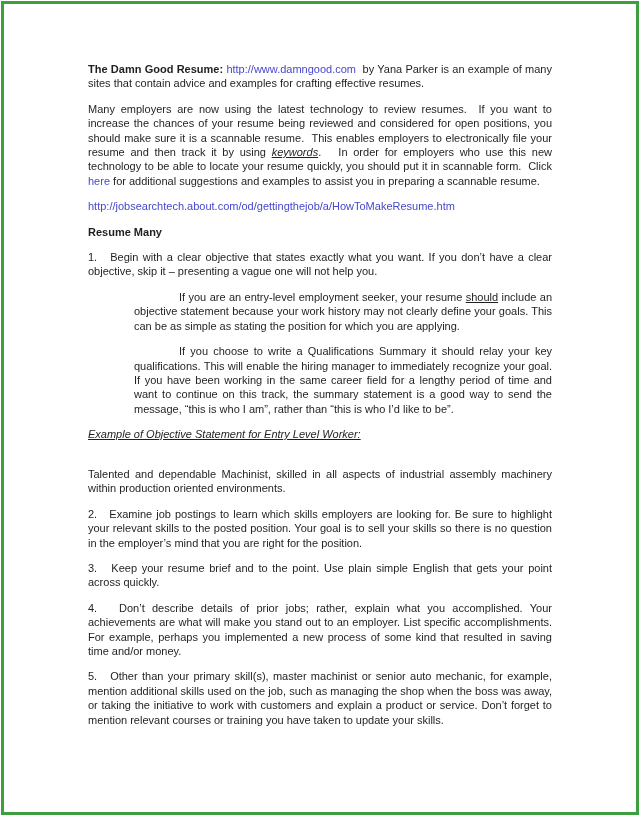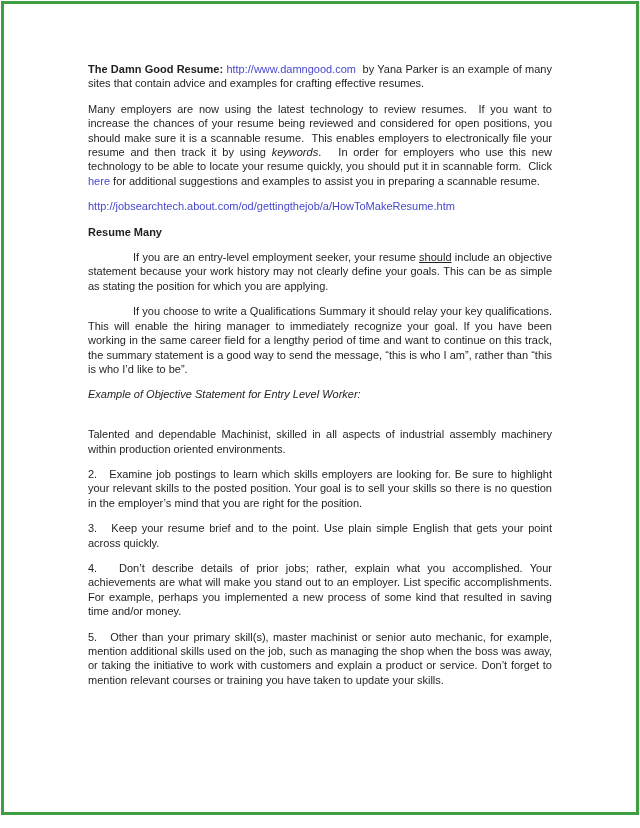--- a/index.html
+++ b/index.html
@@ -33,40 +33,41 @@
   .blk{
     margin:0 0 11px 0;
     white-space:pre-wrap;
     text-align:justify;
   }
   .blk:last-child{margin-bottom:13px;}
   .blk.heading{
     font-weight:bold;
     text-align:left;
   }
-  .blk.indent{text-indent:45px;}
+  .blk.indent{text-indent:45px;margin-left:46px;}
   .run.bold{font-weight:bold;}
-  .run.italic{font-style:italic;}
+  .run.italic{font-style:italic;text-decoration:underline;}
   .run.underline{text-decoration:underline;}
   a.run.link{
     color:var(--link-color,#4747cc);
     text-decoration:none;
     cursor:pointer;
   }
 </style>
 </head>
 <body>
 
 <div class="page">
   <div class="frame"></div>
   <div class="content">
       <p class="blk paragraph"><span class="run bold">The Damn Good Resume: </span><a class="run link" href="#">http://www.damngood.com</a><span class="run normal">  by Yana Parker is an example of many sites that contain advice and examples for crafting effective resumes.</span></p>
       <p class="blk paragraph"><span class="run normal">Many employers are now using the latest technology to review resumes.  If you want to increase the chances of your resume being reviewed and considered for open positions, you should make sure it is a scannable resume.  This enables employers to electronically file your resume and then track it by using </span><span class="run italic">keywords</span><span class="run normal">.   In order for employers who use this new technology to be able to locate your resume quickly, you should put it in scannable form.  Click </span><a class="run link" href="#">here</a><span class="run normal"> for additional suggestions and examples to assist you in preparing a scannable resume.</span></p>
       <p class="blk paragraph"><a class="run link" href="#">http://jobsearchtech.about.com/od/gettingthejob/a/HowToMakeResume.htm</a></p>
       <p class="blk heading"><span class="run bold">Resume Many</span></p>
+      <p class="blk paragraph"><span class="run normal">1.   Begin with a clear objective that states exactly what you want. If you don’t have a clear objective, skip it – presenting a vague one will not help you.</span></p>
       <p class="blk paragraph indent"><span class="run normal">If you are an entry-level employment seeker, your resume </span><span class="run underline">should</span><span class="run normal"> include an objective statement because your work history may not clearly define your goals. This can be as simple as stating the position for which you are applying.</span></p>
       <p class="blk paragraph indent"><span class="run normal">If you choose to write a Qualifications Summary it should relay your key qualifications. This will enable the hiring manager to immediately recognize your goal. If you have been working in the same career field for a lengthy period of time and want to continue on this track, the summary statement is a good way to send the message, “this is who I am”, rather than “this is who I’d like to be”.</span></p>
       <p class="blk paragraph"><span class="run italic">Example of Objective Statement for Entry Level Worker:</span><br></p>
       <p class="blk paragraph"><br><span class="run normal">Talented and dependable Machinist, skilled in all aspects of industrial assembly machinery within production oriented environments.</span></p>
       <p class="blk paragraph"><span class="run normal">2.   Examine job postings to learn which skills employers are looking for. Be sure to highlight your relevant skills to the posted position. Your goal is to sell your skills so there is no question in the employer’s mind that you are right for the position.</span></p>
       <p class="blk paragraph"><span class="run normal">3.   Keep your resume brief and to the point. Use plain simple English that gets your point across quickly.</span></p>
       <p class="blk paragraph"><span class="run normal">4.   Don’t describe details of prior jobs; rather, explain what you accomplished. Your achievements are what will make you stand out to an employer. List specific accomplishments. For example, perhaps you implemented a new process of some kind that resulted in saving time and/or money.</span></p>
       <p class="blk paragraph"><span class="run normal">5.   Other than your primary skill(s), master machinist or senior auto mechanic, for example, mention additional skills used on the job, such as managing the shop when the boss was away, or taking the initiative to work with customers and explain a product or service. Don’t forget to mention relevant courses or training you have taken to update your skills.</span></p>
     </div>
 </div>

